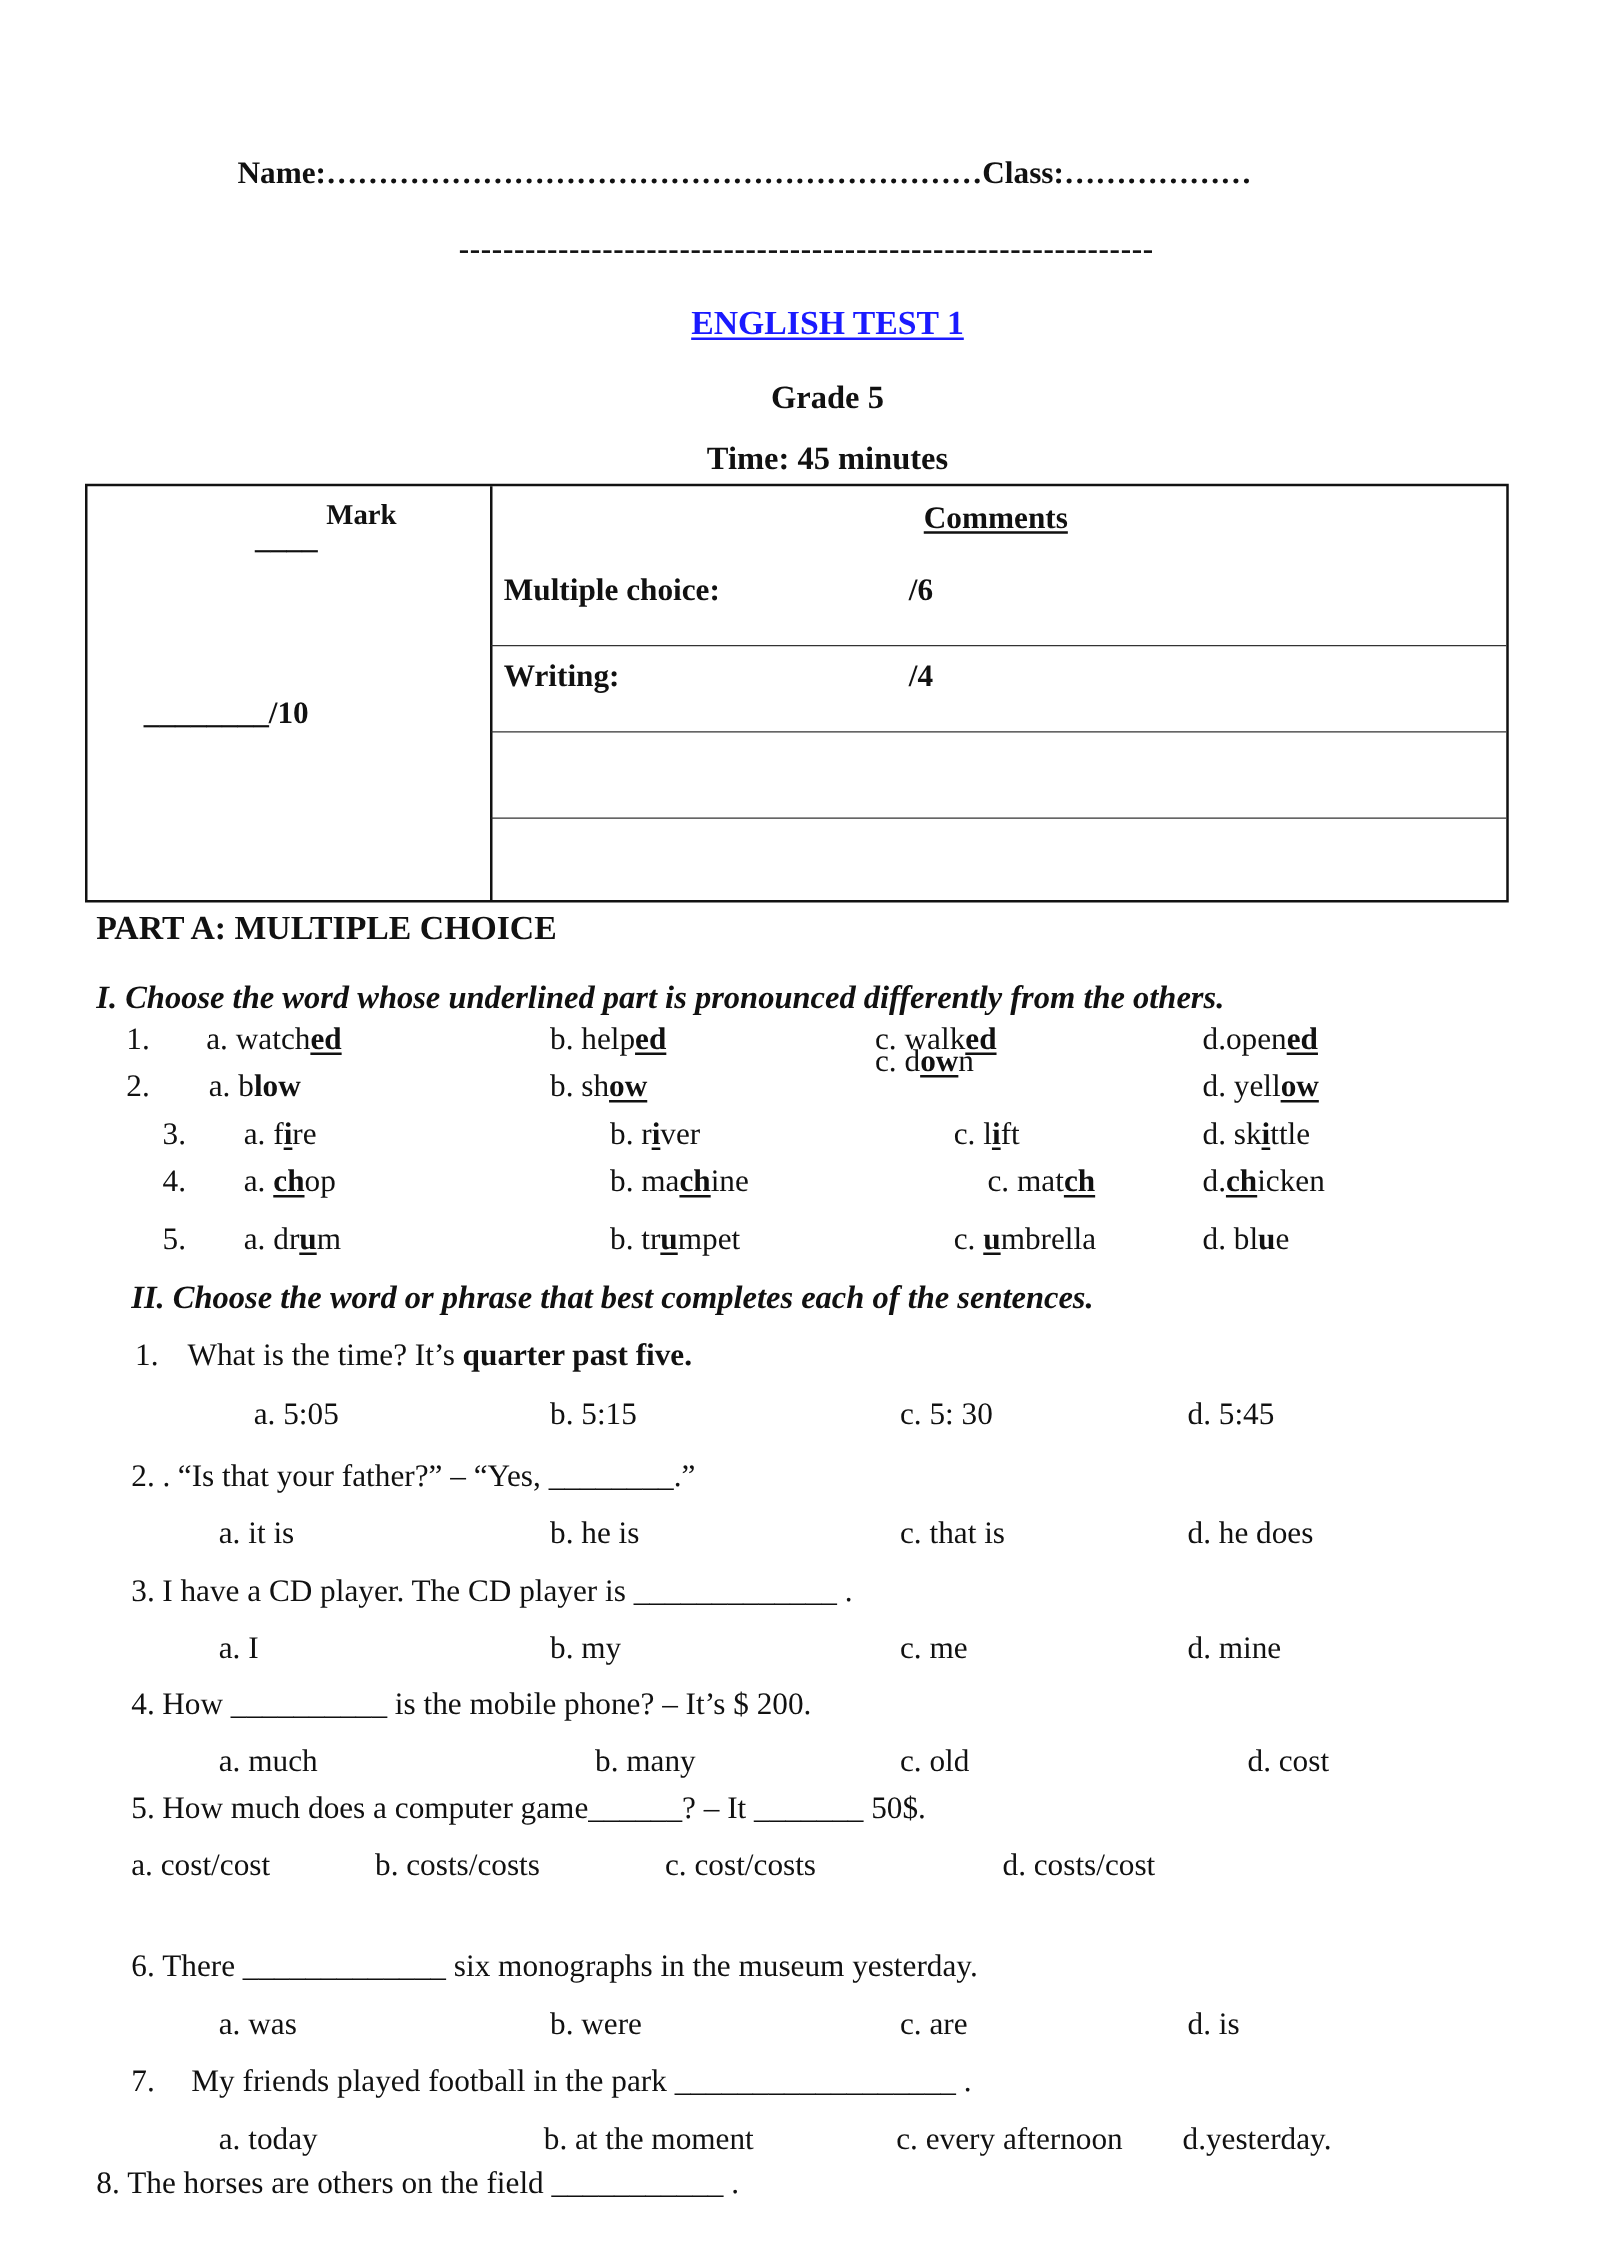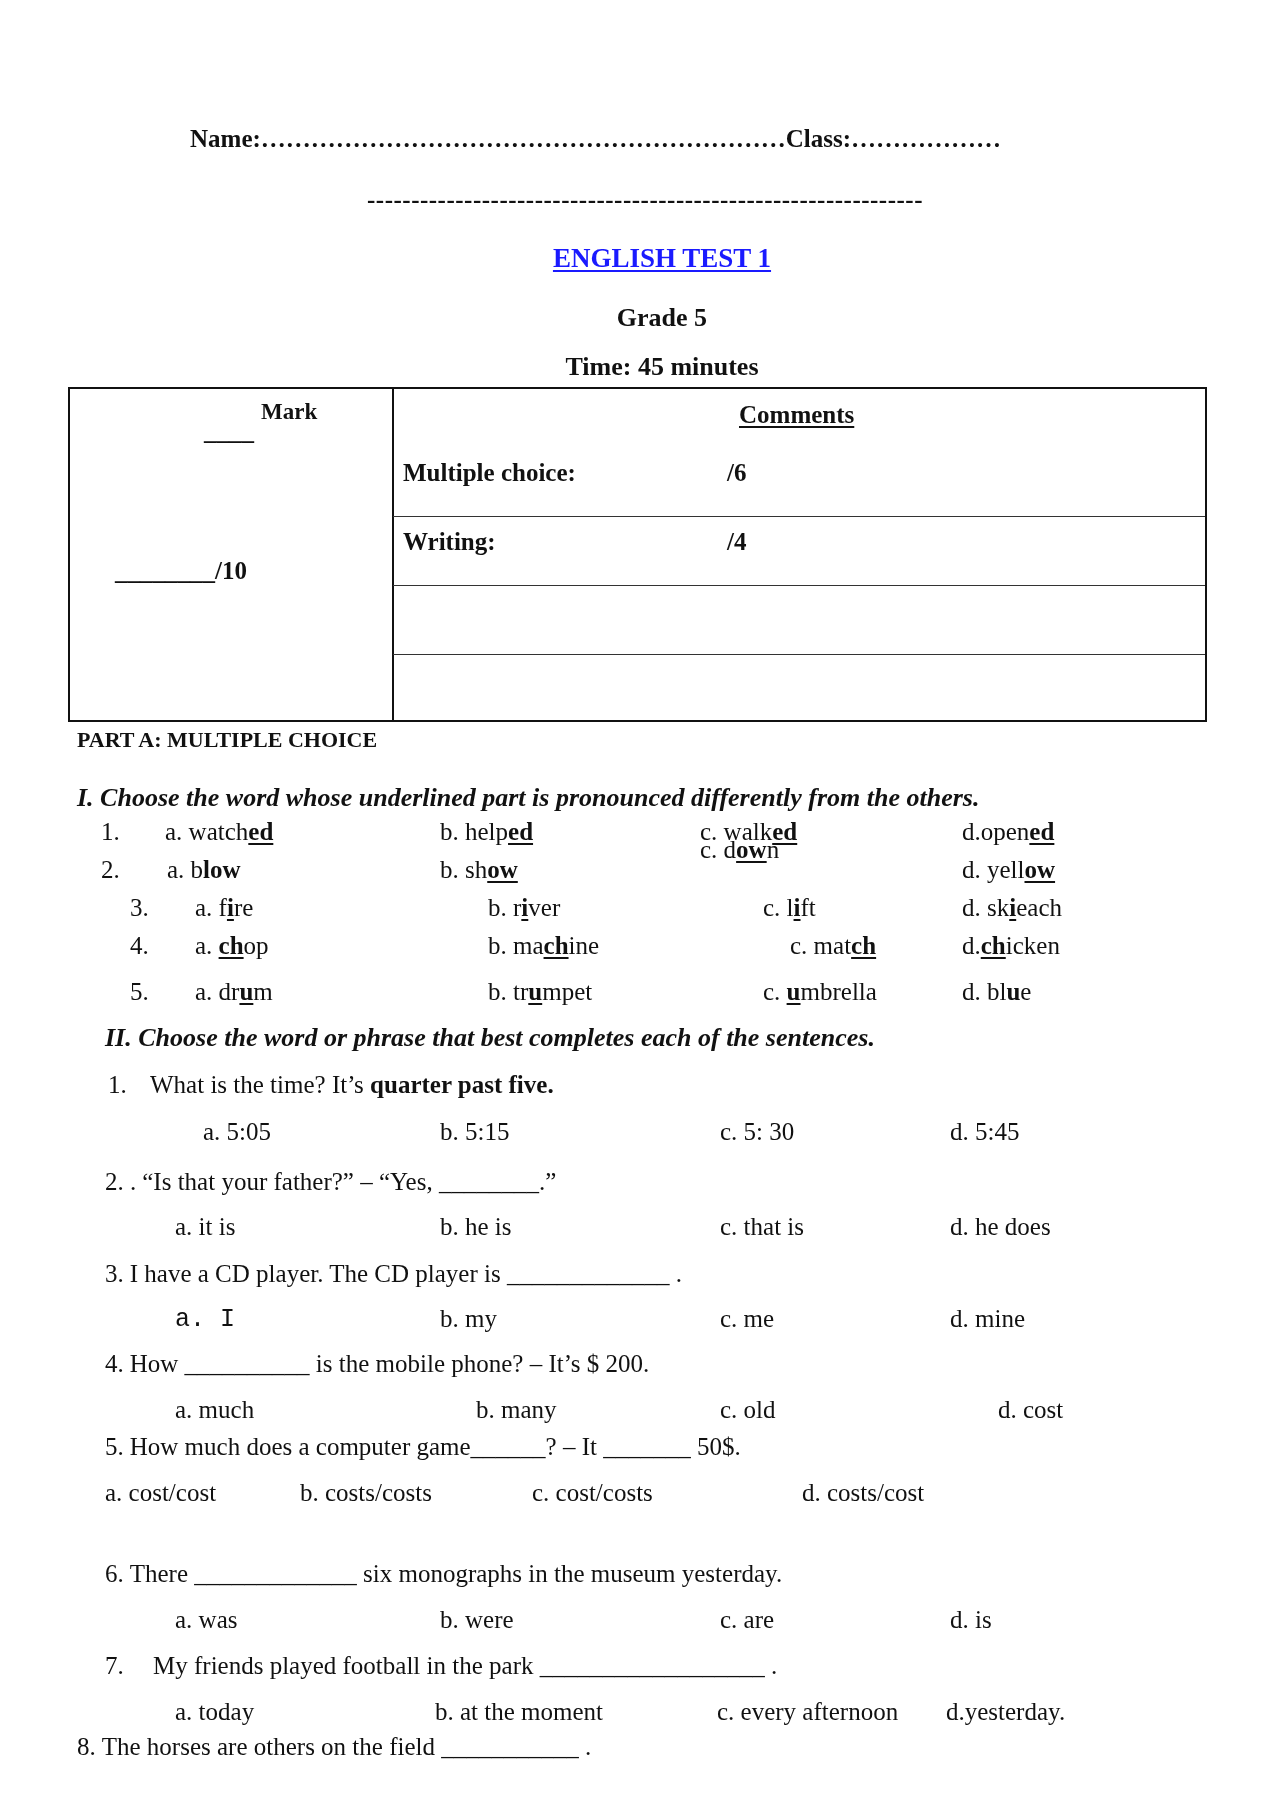--- a/index.html
+++ b/index.html
@@ -44,39 +44,39 @@
   <div class="cell" style="left:657px; top:70px;">/6</div>
 
   <div class="hdiv" style="top:127px;"></div>
   <div class="cell" style="left:333px; top:139px;">Writing:</div>
   <div class="cell" style="left:657px; top:139px;">/4</div>
 
   <div class="hdiv" style="top:196px;"></div>
   <div class="hdiv" style="top:265px;"></div>
 </div>
 
-<div class="abs hdr" style="left:77px; top:727px; font-size:22px;">PART A: MULTIPLE CHOICE</div>
+<div class="abs hdr" style="left:77px; top:727px; font-size:27px;">PART A: MULTIPLE CHOICE</div>
 <div class="abs ti" style="left:77px; top:783px;">I. Choose the word whose underlined part is pronounced differently from the others.</div>
 
 <div id="sec1">
     <div class="abs t" style="left: 101px; top: 818px;">1.</div>
     <div class="abs t" style="left: 165px; top: 818px;"><span>a. </span><span>watch</span><span class="bu">ed</span><span></span></div>
     <div class="abs t" style="left: 440px; top: 818px;"><span>b. </span><span>help</span><span class="bu">ed</span><span></span></div>
     <div class="abs t" style="left: 700px; top: 818px;"><span>c. </span><span>walk</span><span class="bu">ed</span><span></span></div>
     <div class="abs t" style="left: 962px; top: 818px;"><span>d.</span><span>open</span><span class="bu">ed</span><span></span></div>
     <div class="abs t" style="left: 101px; top: 856px;">2.</div>
     <div class="abs t" style="left: 167px; top: 856px;"><span>a. </span><span>b</span><span class="b">low</span><span></span></div>
     <div class="abs t" style="left: 440px; top: 856px;"><span>b. </span><span>sh</span><span class="bu">ow</span><span></span></div>
     <div class="abs t" style="left: 700px; top: 836px;"><span>c. </span><span>d</span><span class="bu">ow</span><span>n</span></div>
     <div class="abs t" style="left: 962px; top: 856px;"><span>d. </span><span>yell</span><span class="bu">ow</span><span></span></div>
     <div class="abs t" style="left: 130px; top: 894px;">3.</div>
     <div class="abs t" style="left: 195px; top: 894px;"><span>a. </span><span>f</span><span class="bu">i</span><span>re</span></div>
     <div class="abs t" style="left: 488px; top: 894px;"><span>b. </span><span>r</span><span class="bu">i</span><span>ver</span></div>
     <div class="abs t" style="left: 763px; top: 894px;"><span>c. </span><span>l</span><span class="bu">i</span><span>ft</span></div>
-    <div class="abs t" style="left: 962px; top: 894px;"><span>d. </span><span>sk</span><span class="bu">i</span><span>each</span></div>
+    <div class="abs t" style="left: 962px; top: 894px;"><span>d. </span><span>sk</span><span class="bu">i</span><span>ttle</span></div>
     <div class="abs t" style="left: 130px; top: 932px;">4.</div>
     <div class="abs t" style="left: 195px; top: 932px;"><span>a. </span><span></span><span class="bu">ch</span><span>op</span></div>
     <div class="abs t" style="left: 488px; top: 932px;"><span>b. </span><span>ma</span><span class="bu">ch</span><span>ine</span></div>
     <div class="abs t" style="left: 763px; top: 932px; margin-left: 27px;"><span>c. </span><span>mat</span><span class="bu">ch</span><span></span></div>
     <div class="abs t" style="left: 962px; top: 932px;"><span>d.</span><span></span><span class="bu">ch</span><span>icken</span></div>
     <div class="abs t" style="left: 130px; top: 978px;">5.</div>
     <div class="abs t" style="left: 195px; top: 978px;"><span>a. </span><span>dr</span><span class="bu">u</span><span>m</span></div>
     <div class="abs t" style="left: 488px; top: 978px;"><span>b. </span><span>tr</span><span class="bu">u</span><span>mpet</span></div>
     <div class="abs t" style="left: 763px; top: 978px;"><span>c. </span><span></span><span class="bu">u</span><span>mbrella</span></div>
     <div class="abs t" style="left: 962px; top: 978px;"><span>d. </span><span>bl</span><span class="b">u</span><span>e</span></div>
@@ -89,21 +89,21 @@
     <div class="abs t" style="left: 175px; top: 1118px; margin-left: 28px;">a. 5:05</div>
     <div class="abs t" style="left: 440px; top: 1118px;">b. 5:15</div>
     <div class="abs t" style="left: 720px; top: 1118px;">c. 5: 30</div>
     <div class="abs t" style="left: 950px; top: 1118px;">d. 5:45</div>
     <div class="abs t" style="left: 105px; top: 1168px;"><span style="display: inline-block; margin-right: 6px;">2. .</span><span>“Is that your father?” – “Yes, ________.”</span></div>
     <div class="abs t" style="left: 175px; top: 1213px;">a. it is</div>
     <div class="abs t" style="left: 440px; top: 1213px;">b. he is</div>
     <div class="abs t" style="left: 720px; top: 1213px;">c. that is</div>
     <div class="abs t" style="left: 950px; top: 1213px;">d. he does</div>
     <div class="abs t" style="left: 105px; top: 1260px;"><span style="display: inline-block; margin-right: 6px;">3.</span><span>I have a CD player. The CD player is _____________ .</span></div>
-    <div class="abs t" style="left: 175px; top: 1305px; font-family: Liberation Mono, monospace;">a. I</div>
+    <div class="abs t" style="left: 175px; top: 1305px;">a. I</div>
     <div class="abs t" style="left: 440px; top: 1305px;">b. my</div>
     <div class="abs t" style="left: 720px; top: 1305px;">c. me</div>
     <div class="abs t" style="left: 950px; top: 1305px;">d. mine</div>
     <div class="abs t" style="left: 105px; top: 1350px;"><span style="display: inline-block; margin-right: 6px;">4.</span><span>How __________ is the mobile phone? – It’s $ 200.</span></div>
     <div class="abs t" style="left: 175px; top: 1396px;">a. much</div>
     <div class="abs t" style="left: 440px; top: 1396px; margin-left: 36px;">b. many</div>
     <div class="abs t" style="left: 720px; top: 1396px;">c. old</div>
     <div class="abs t" style="left: 950px; top: 1396px; margin-left: 48px;">d. cost</div>
     <div class="abs t" style="left: 105px; top: 1433px;"><span style="display: inline-block; margin-right: 6px;">5.</span><span>How much does a computer game______? – It _______ 50$.</span></div>
     <div class="abs t" style="left: 105px; top: 1479px;">a. cost/cost</div>

